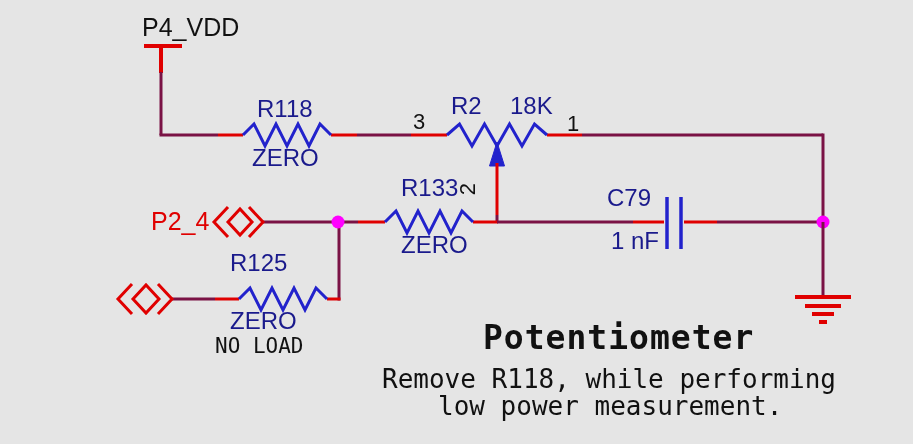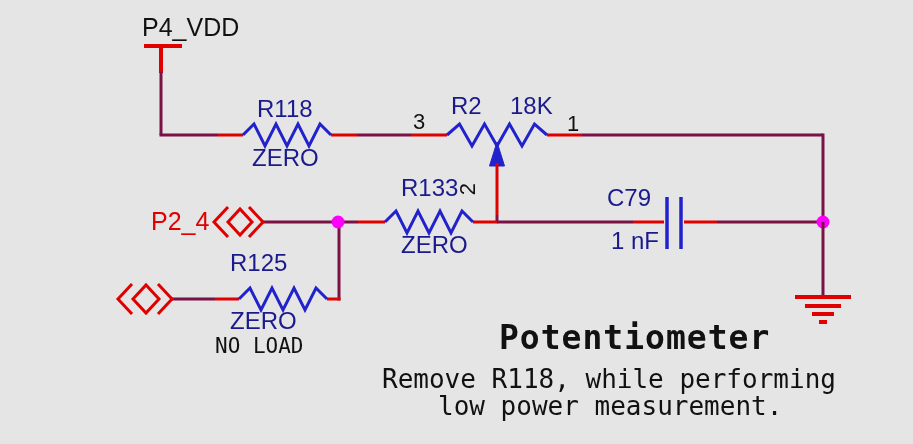--- a/index.html
+++ b/index.html
@@ -11,21 +11,21 @@
     overflow:hidden;
   }
   #wires{position:absolute;left:0;top:0;}
   .lbl{position:absolute;white-space:pre;line-height:1;}
   .refdes{font-size:24px;color:#1a1a8c;}
   .netlbl{font-size:25px;color:#e00000;}
   .pinnum{font-size:22px;color:#111111;}
   .blacklbl{font-size:25px;color:#111111;}
   .mono{font-family:"DejaVu Sans Mono","Liberation Mono",monospace;color:#111111;}
   .noload{font-size:21px;}
-  .title{font-size:33px;font-weight:bold;letter-spacing:1px;margin-left:16px;}
+  .title{font-size:33px;font-weight:bold;letter-spacing:1px;}
   .note{font-size:26px;}
   .rot90{transform:rotate(-90deg);transform-origin:center center;}
 </style>
 </head>
 <body>
 
 <div id="canvas">
 
   <svg id="wires" width="913" height="444" viewBox="0 0 913 444">
 

